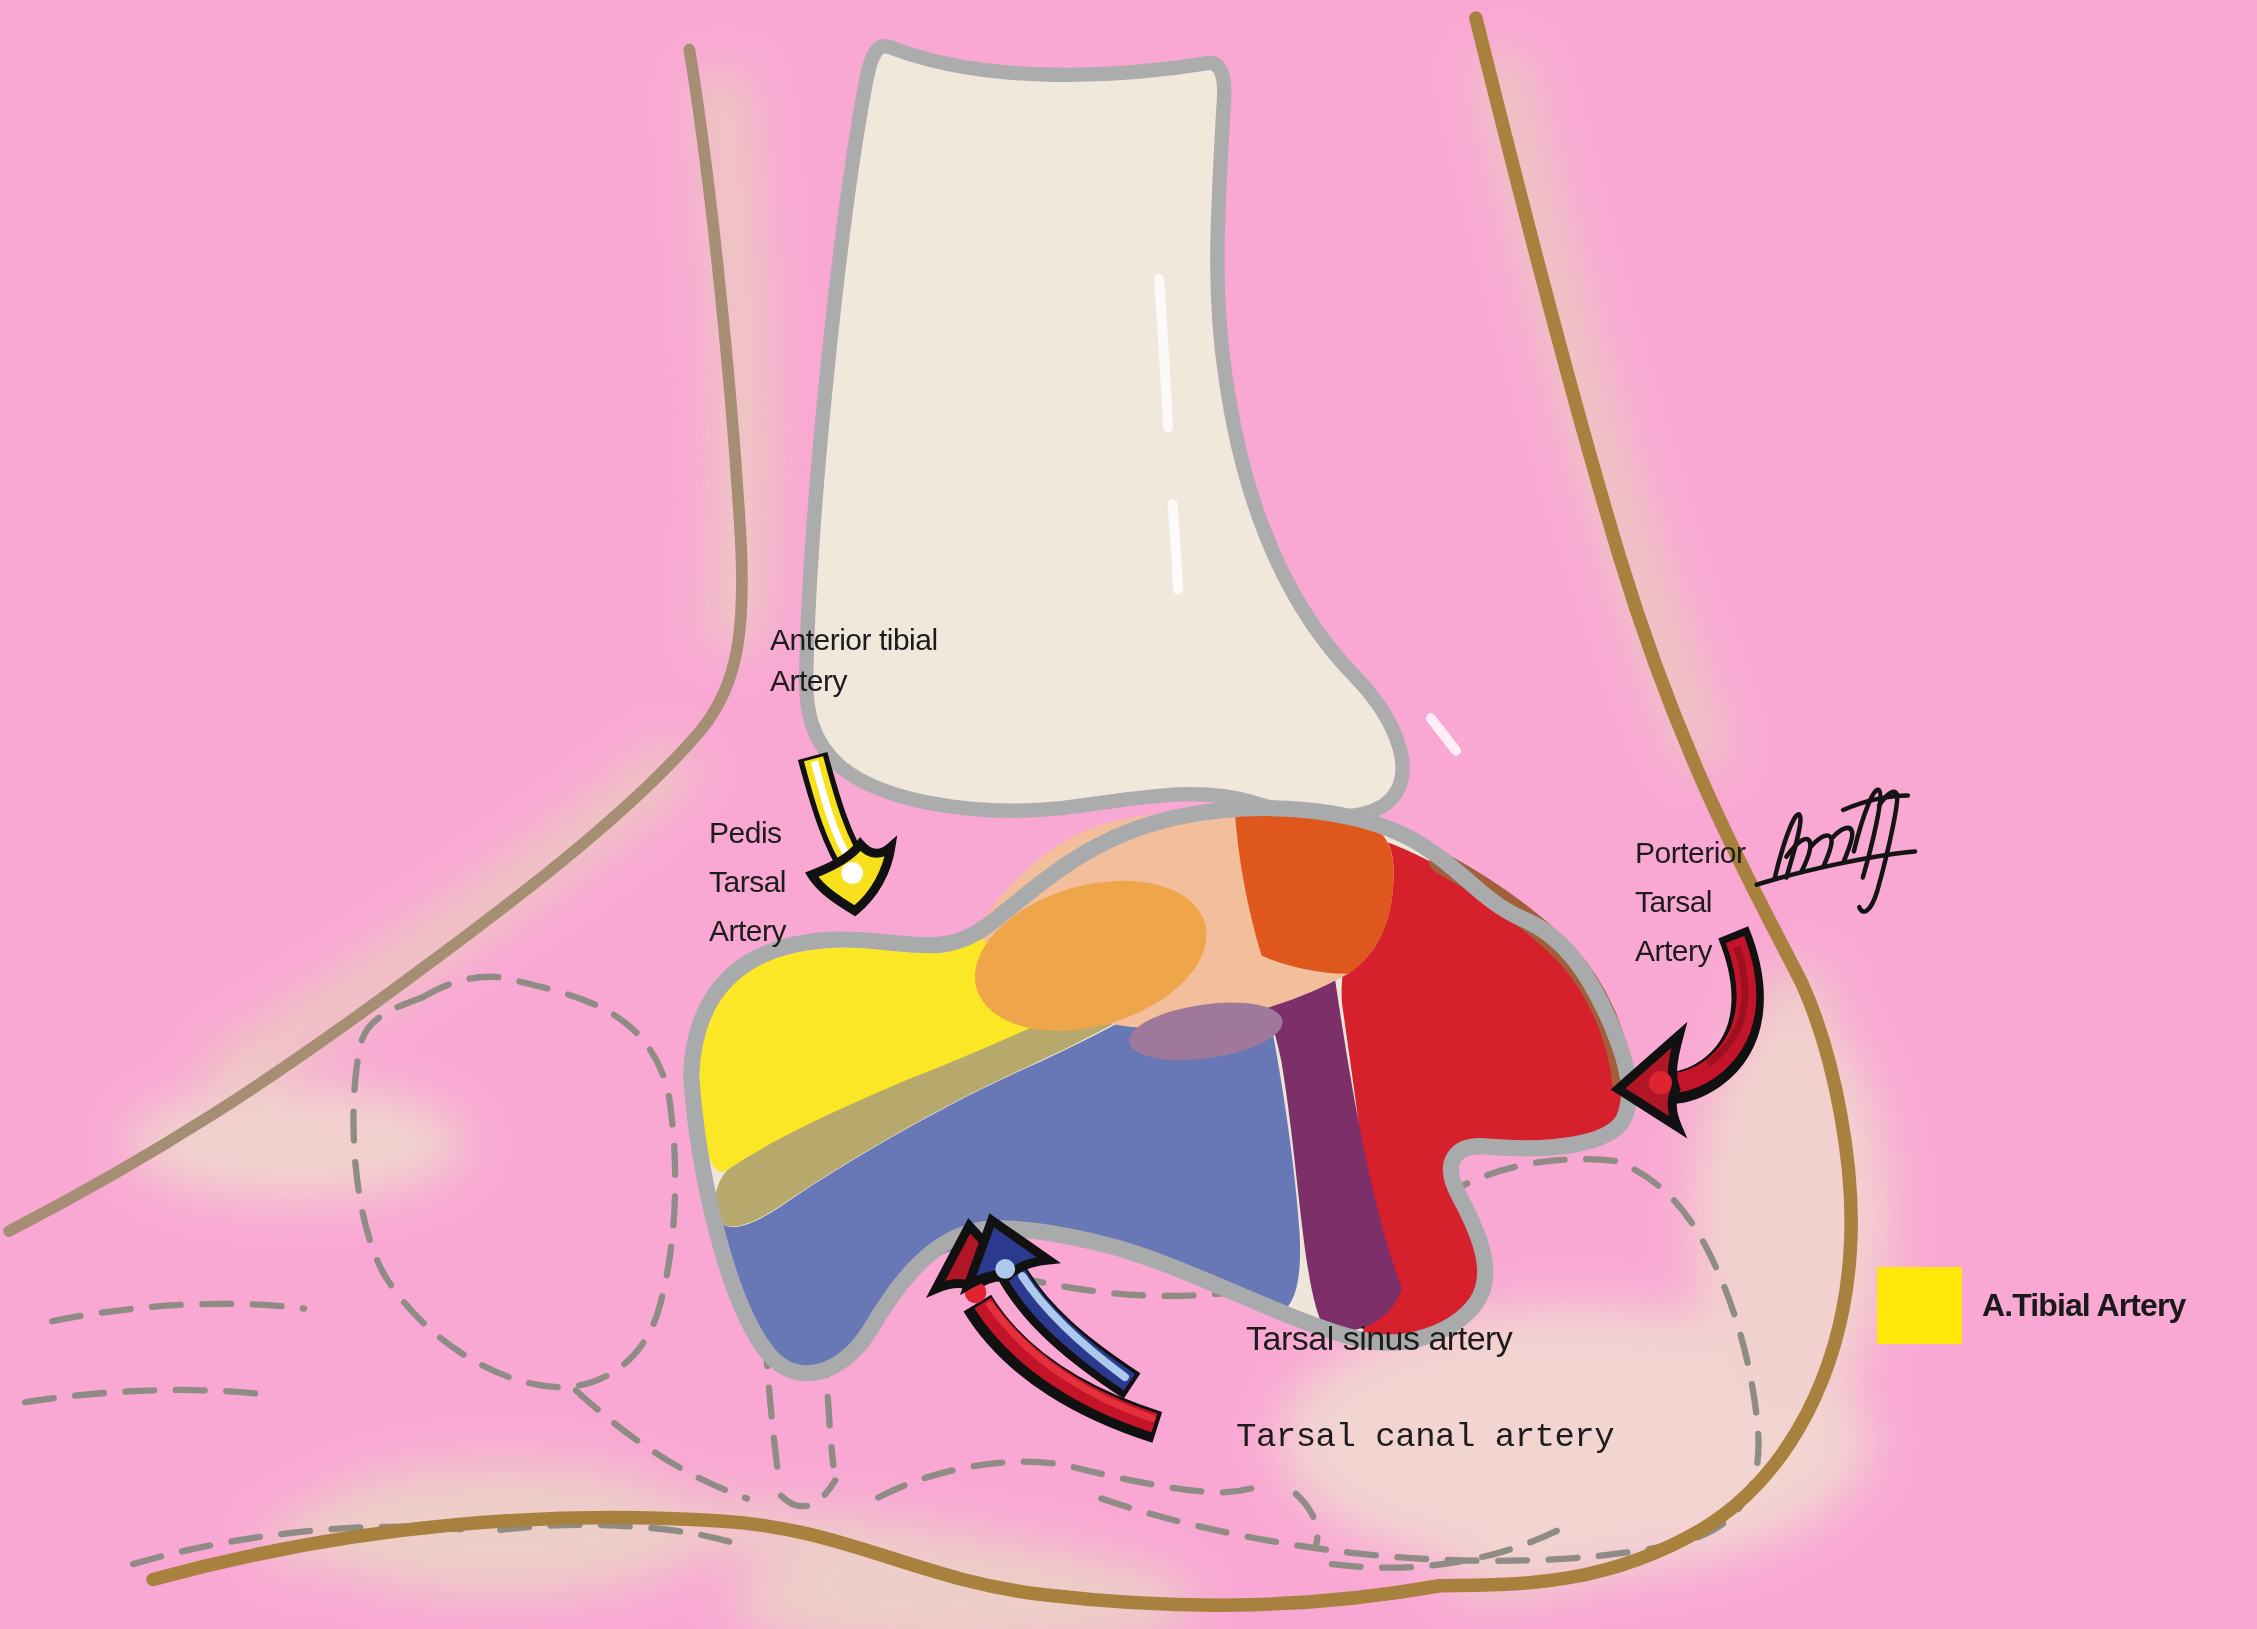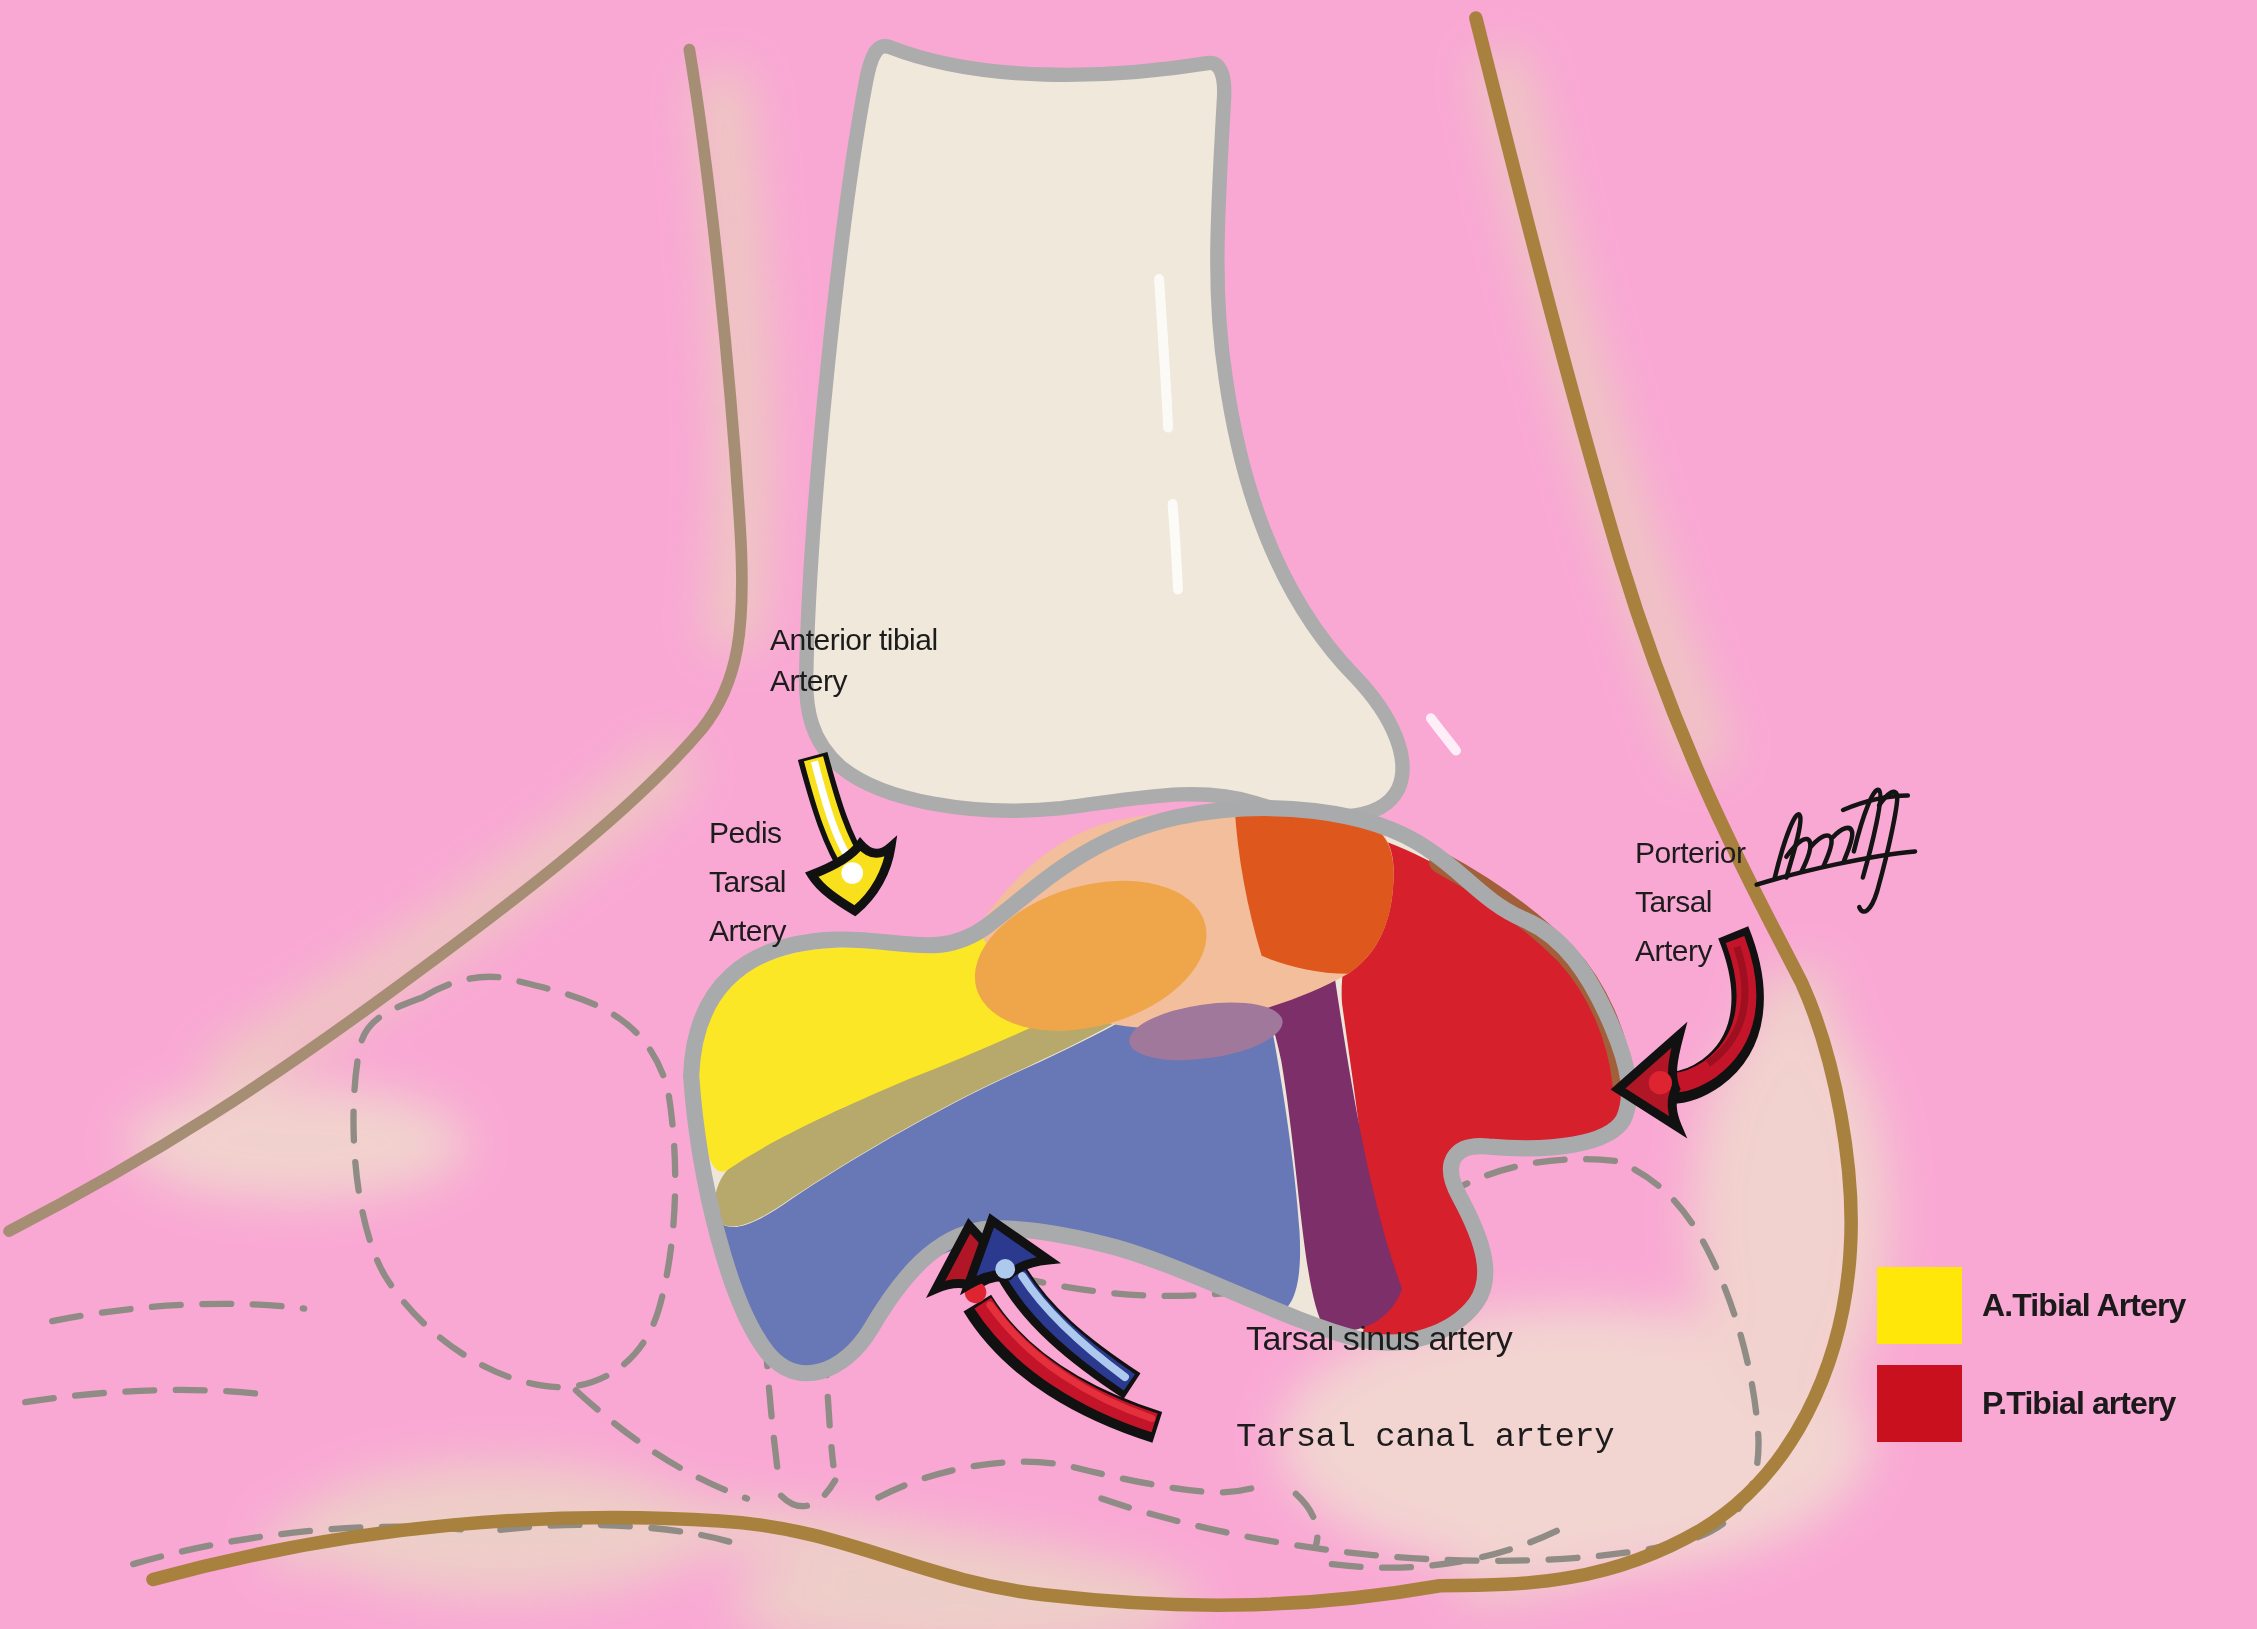--- a/index.html
+++ b/index.html
@@ -201,20 +201,16 @@
   </div>
 
   <div class="lbl big" style="left:1246px;top:1316px;">Tarsal sinus artery</div>
   <div class="lbl big" style="left:1236px;top:1415px;font-family:Liberation Mono, monospace;">Tarsal canal artery</div>
 
   <div class="legend">
     <div class="legend-row">
       <div class="swatch" style="background: rgb(255, 231, 10);"></div>
       <div class="legend-label">A.Tibial Artery</div>
     </div>
-    <div class="legend-row">
-      <div class="swatch" style="background: rgb(200, 16, 30);"></div>
-      <div class="legend-label">P.Tibial artery</div>
-    </div>
   </div>
 
 </div>
 
 
 </body></html>

